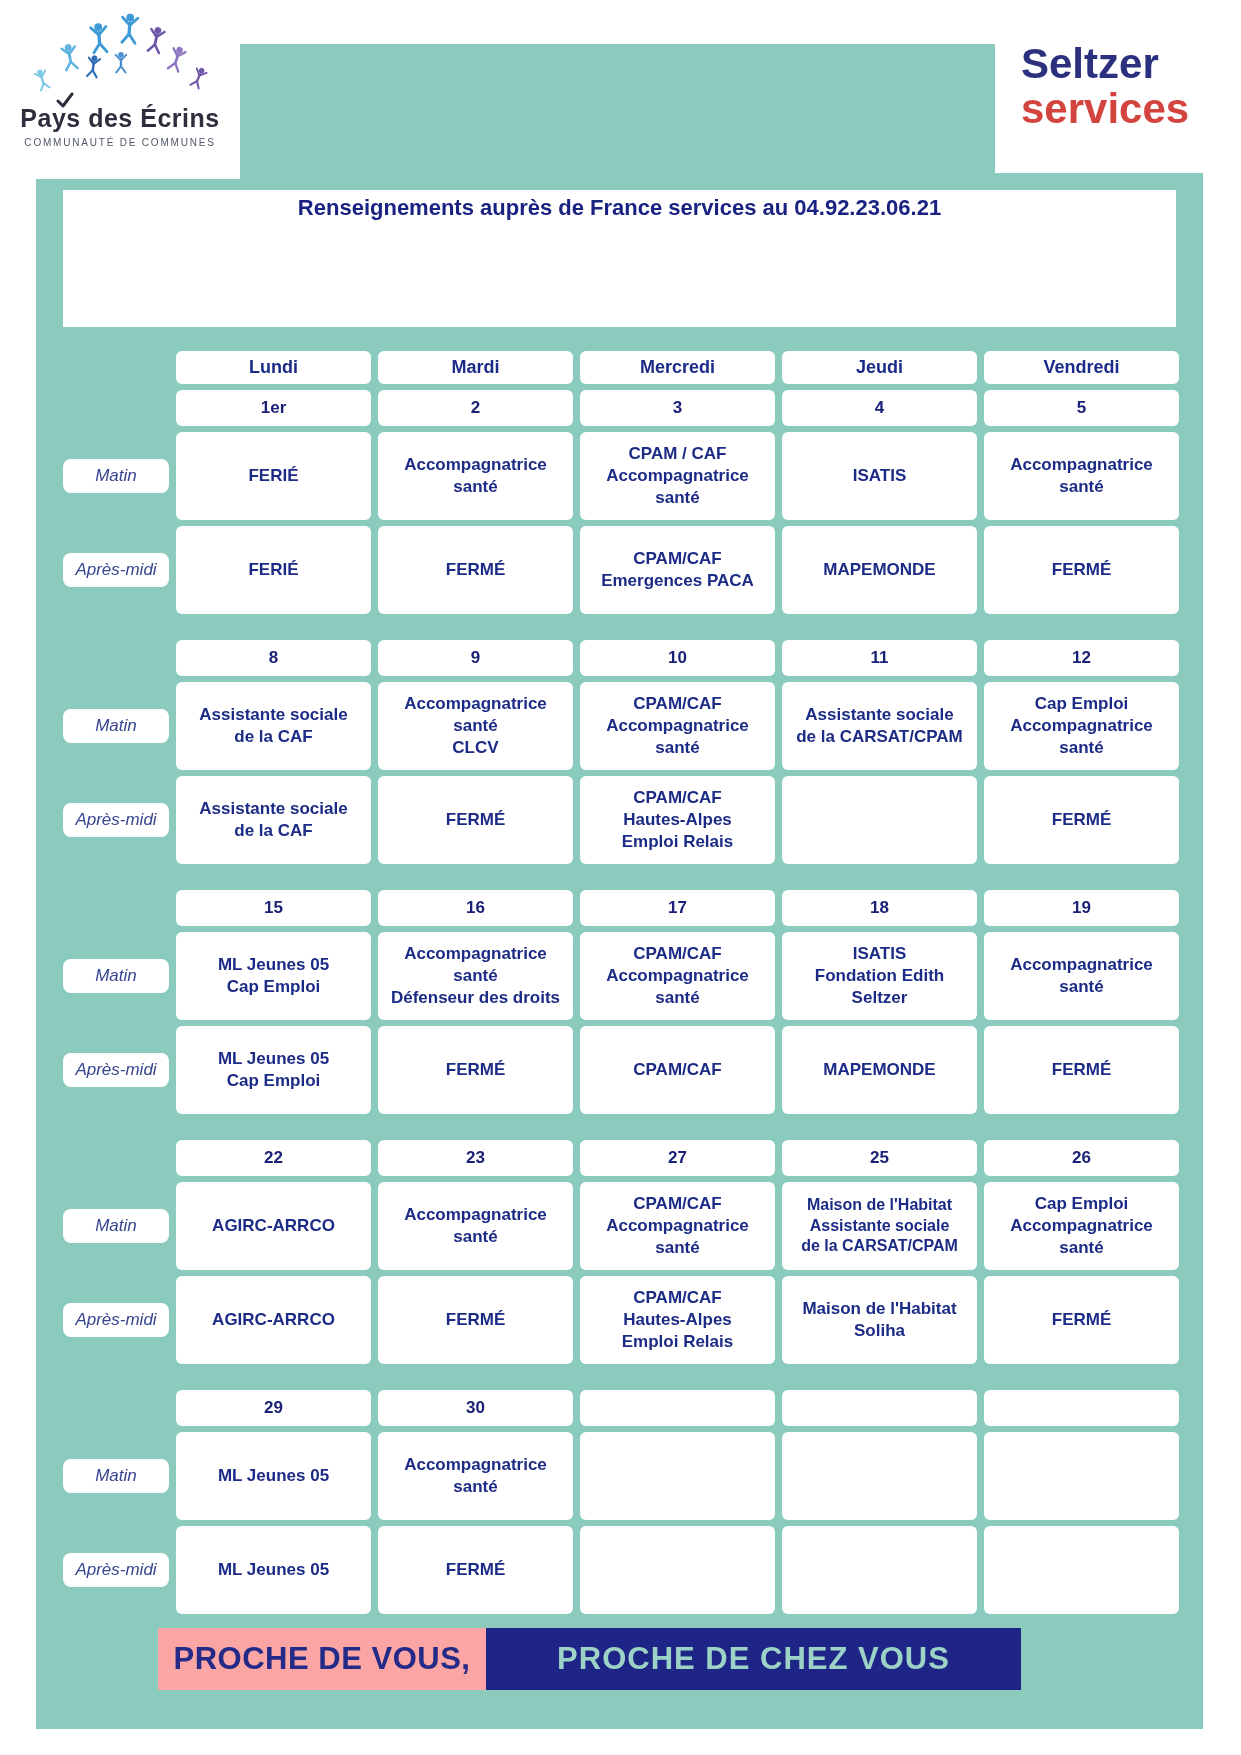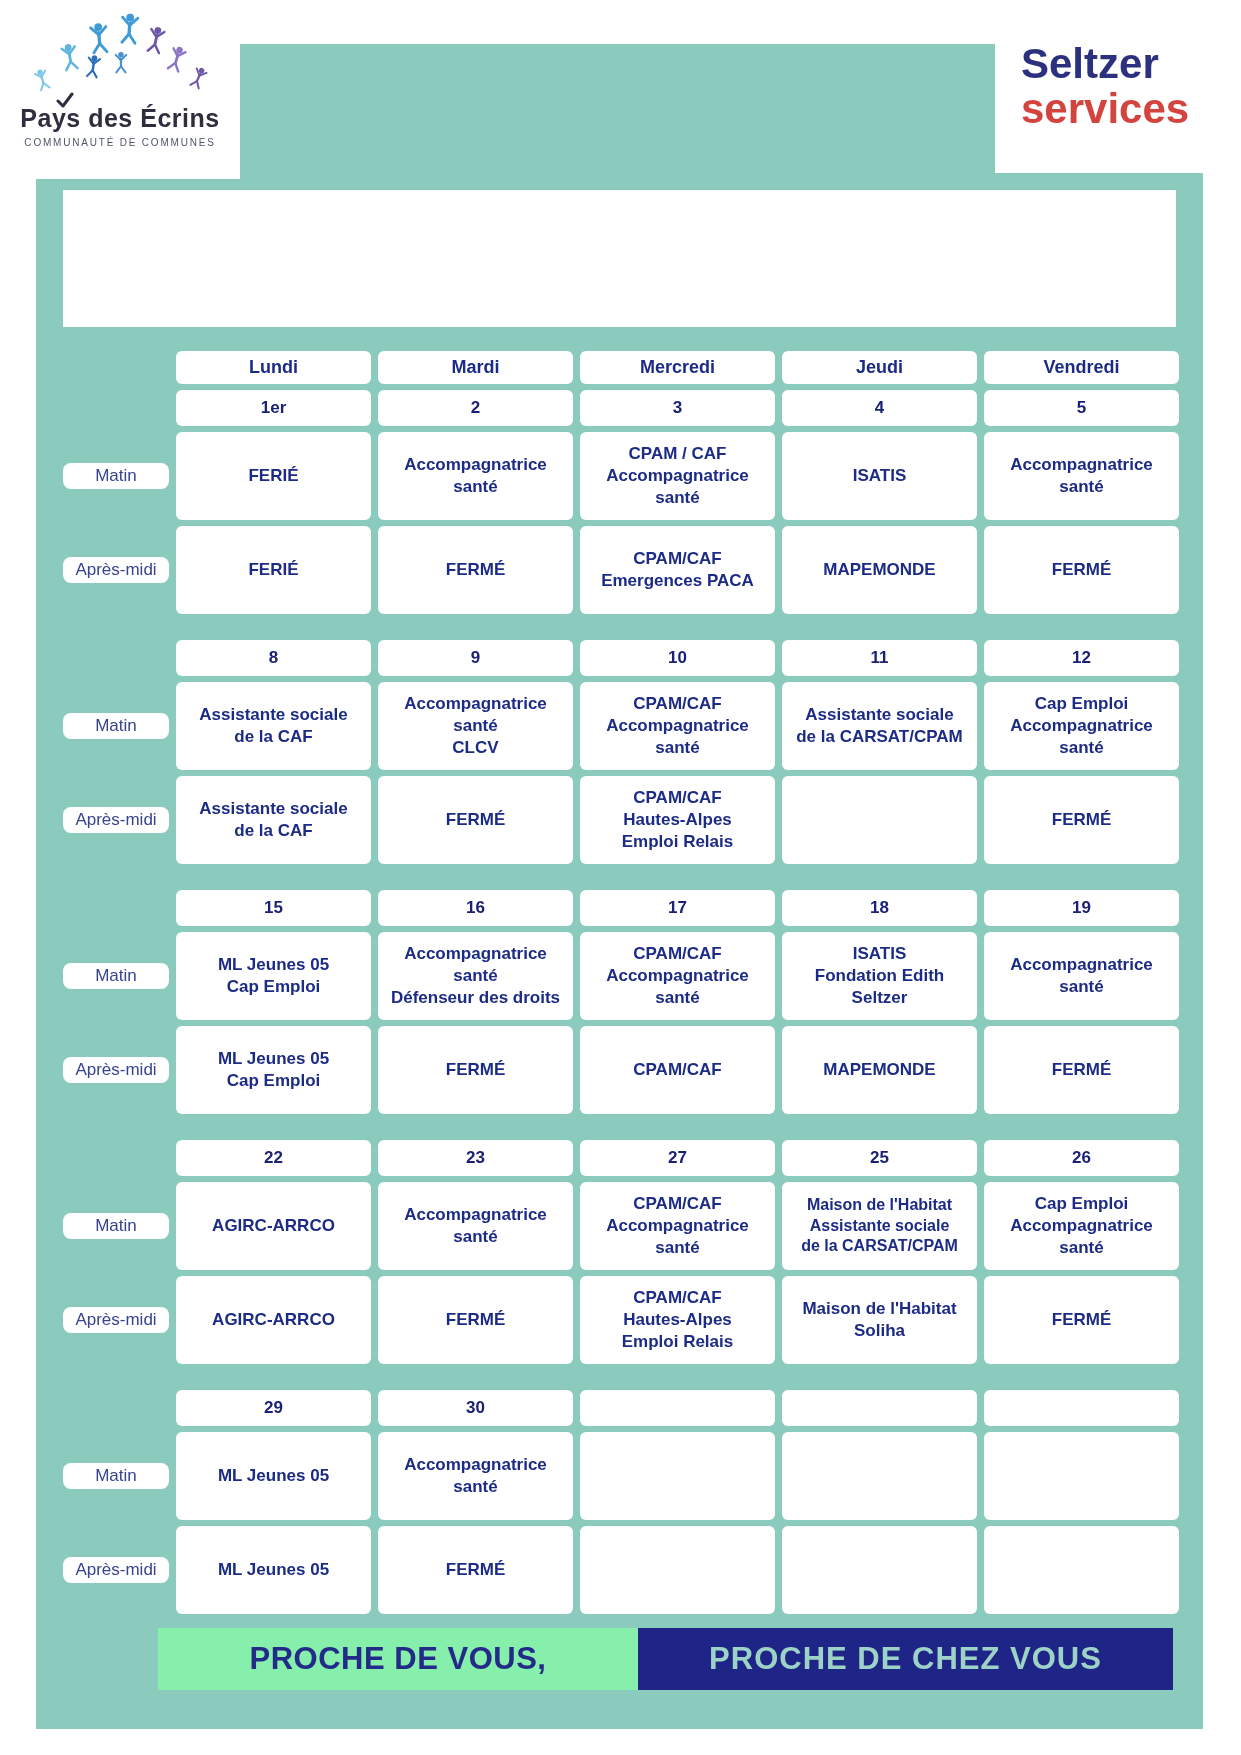--- a/index.html
+++ b/index.html
@@ -30,26 +30,26 @@
   .cal{position:absolute;left:63px;top:351px;display:grid;
        grid-template-columns:106px repeat(5,195px);
        grid-template-rows:33px 36px 88px 88px 14px 36px 88px 88px 14px 36px 88px 88px 14px 36px 88px 88px 14px 36px 88px 88px;
        column-gap:7px;row-gap:6px;}
   .box{background:#ffffff;border-radius:6px;}
   .hdr{display:flex;align-items:center;justify-content:center;font-weight:bold;font-size:18px;color:#1B2B87;}
   .date{display:flex;align-items:center;justify-content:center;font-weight:bold;font-size:17px;color:#1A2176;}
   .cell{display:flex;align-items:center;justify-content:center;text-align:center;
         font-weight:bold;font-size:17px;color:#1C2B85;white-space:pre-line;line-height:1.3;
         padding:4px 6px;box-sizing:border-box;}
-  .rlabel{grid-column:1;align-self:center;height:26px;background:#ffffff;border-radius:8px;
-          display:flex;align-items:center;justify-content:center;font-size:17px;color:#37448F;}
+  .rlabel{grid-column:1;align-self:center;height:34px;background:#ffffff;border-radius:8px;
+          display:flex;align-items:center;justify-content:center;font-size:17px;color:#37448F;font-style:italic;}
 
   
   .banner{position:absolute;left:158px;top:1628px;height:62px;display:flex;}
-  .banner-left{width:480px;background:#86efac;color:#232A87;display:flex;align-items:center;justify-content:center;
+  .banner-left{width:328px;background:#fca5a5;color:#232A87;display:flex;align-items:center;justify-content:center;
                font-weight:bold;font-size:31px;letter-spacing:0.5px;}
   .banner-right{width:535px;background:#1F2487;color:#9DD2C7;display:flex;align-items:center;justify-content:center;
                 font-weight:bold;font-size:31px;letter-spacing:1px;}
 </style>
 </head>
 <body>
 
 <div class="page">
   <div class="teal-panel"></div>
 
@@ -136,20 +136,21 @@
       <polyline points="2,9 7,14 16,2" fill="none" stroke="#2e2e3e" stroke-width="3" stroke-linecap="round" stroke-linejoin="round"></polyline>
     </svg>
   </div>
 
   <div class="logo-right">
     <div class="fr-line1">Seltzer</div>
     <div class="fr-line2">services</div>
   </div>
 
   <div class="title-box">
+    <div class="sub2">Renseignements auprès de France services au 04.92.23.06.21</div>
   </div>
 
   <div class="cal">
 
     <div class="box hdr" style="grid-row:1;grid-column:2">Lundi</div>
     <div class="box hdr" style="grid-row:1;grid-column:3">Mardi</div>
     <div class="box hdr" style="grid-row:1;grid-column:4">Mercredi</div>
     <div class="box hdr" style="grid-row:1;grid-column:5">Jeudi</div>
     <div class="box hdr" style="grid-row:1;grid-column:6">Vendredi</div>
 

